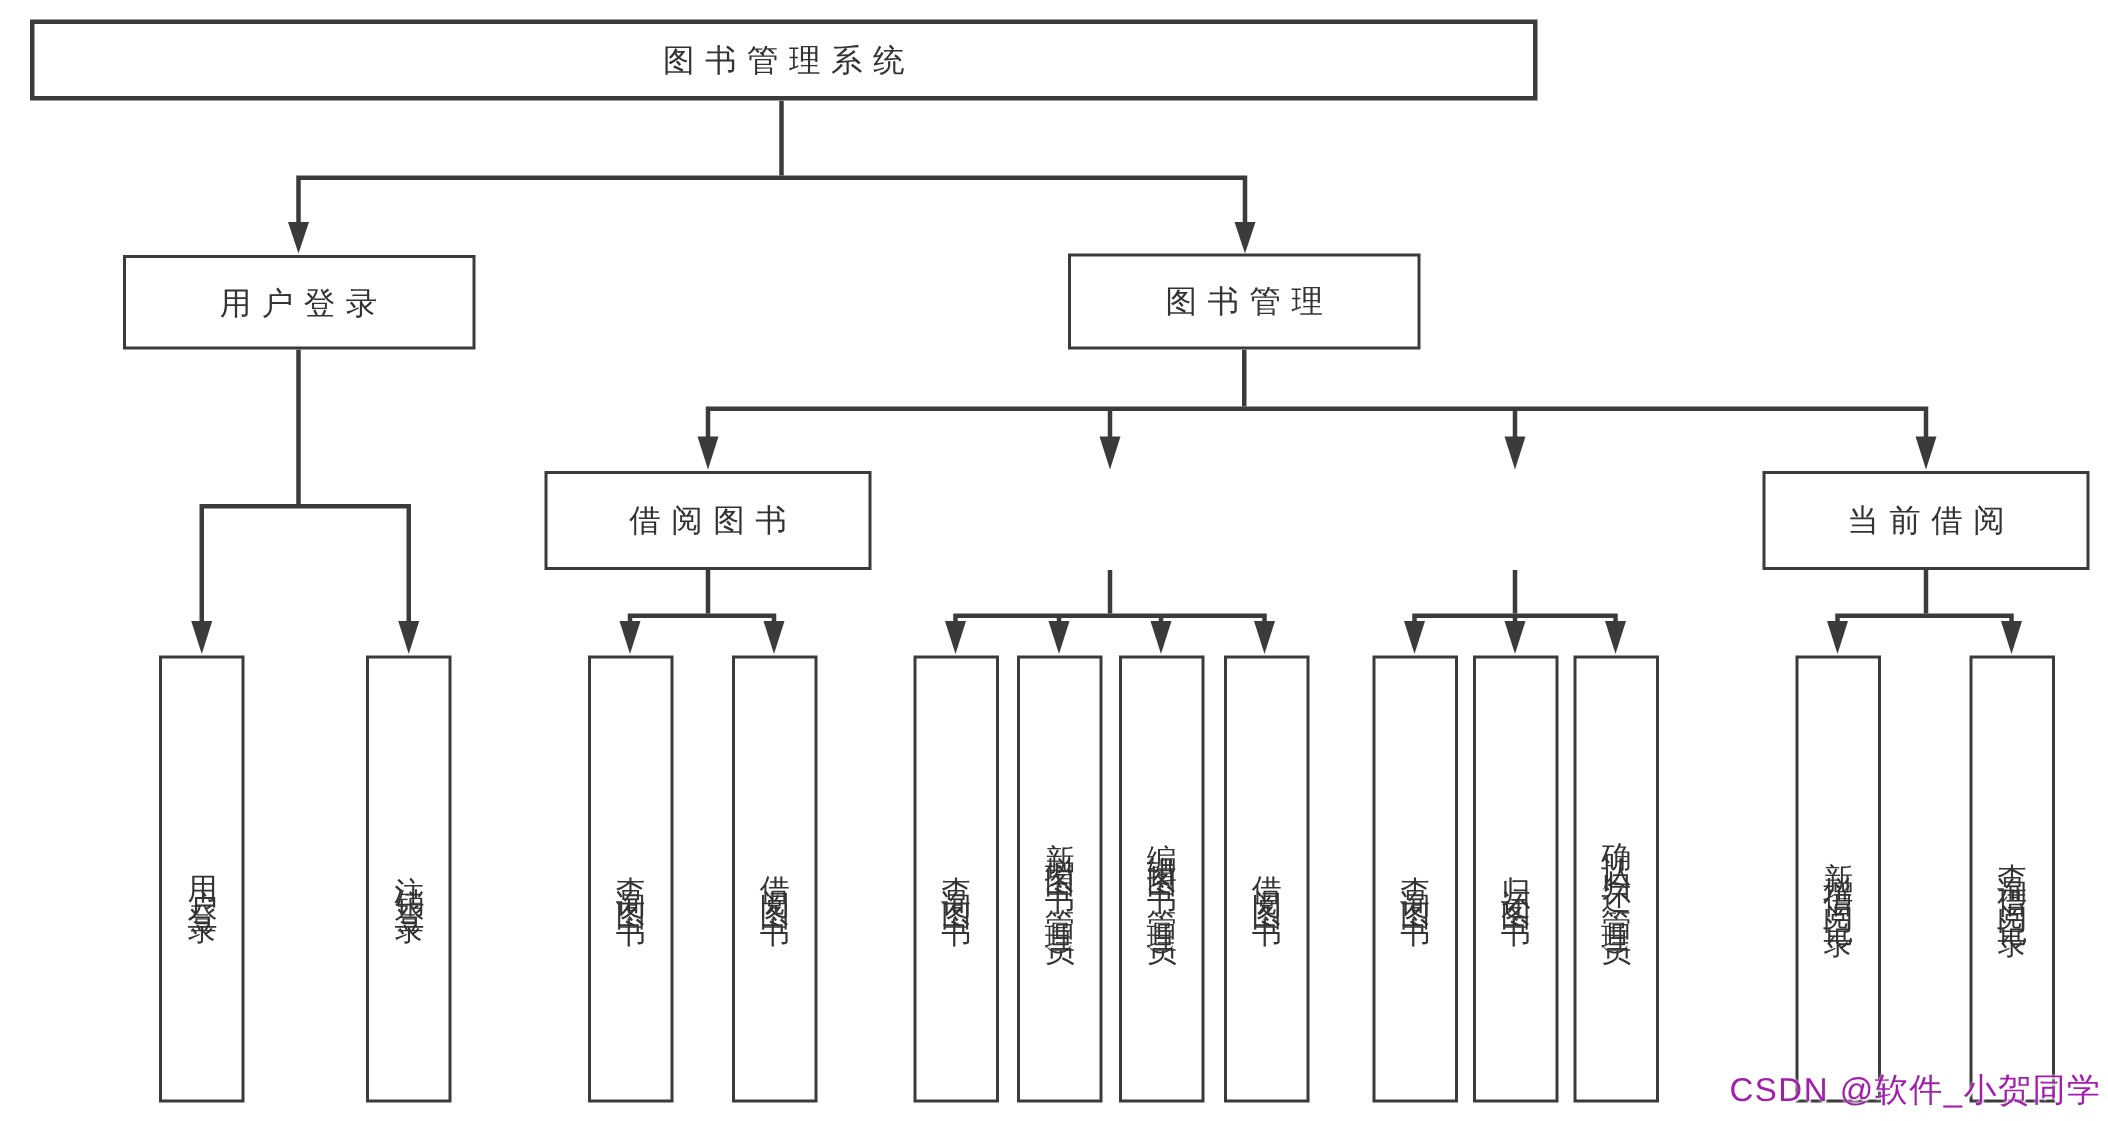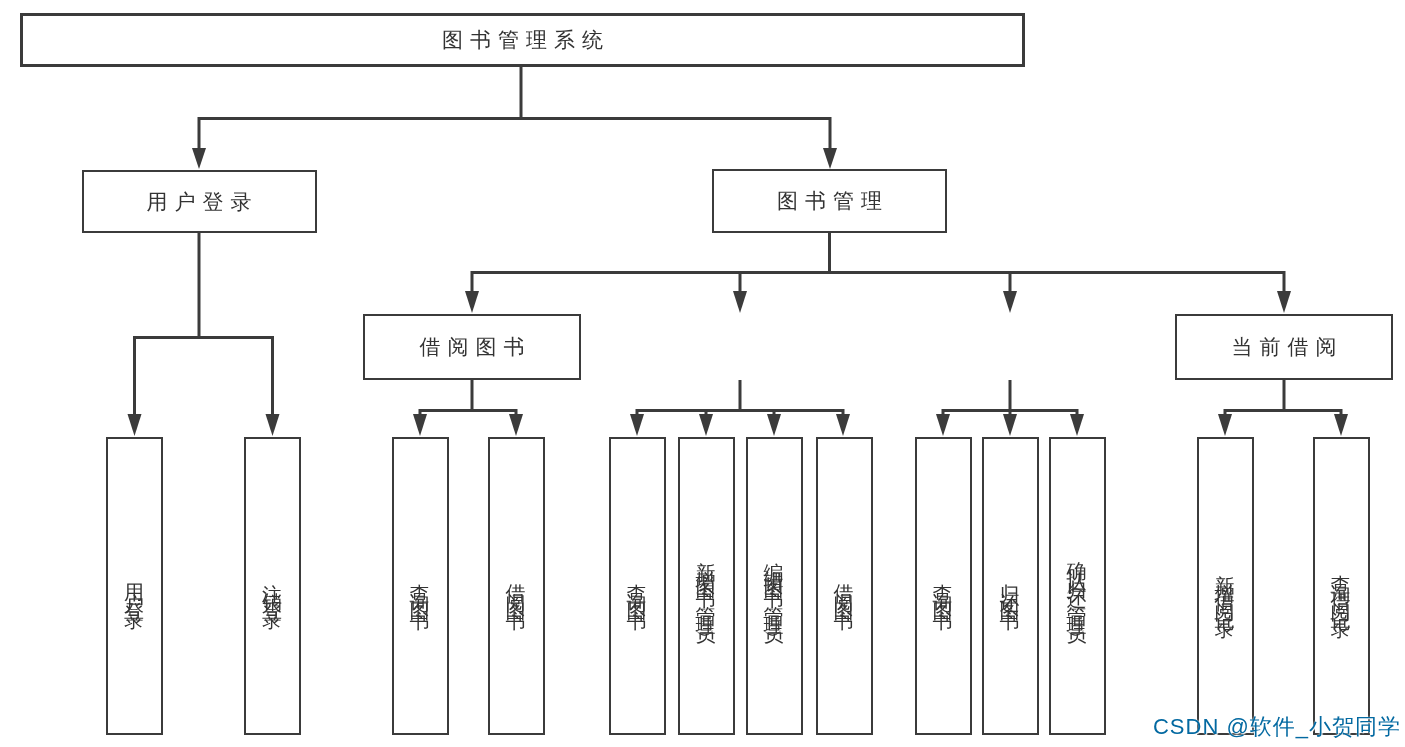--- a/index.html
+++ b/index.html
@@ -58,21 +58,21 @@
     line-height: 1.1;
     white-space: nowrap;
   }
   .h-text { white-space: nowrap; }
   .watermark {
     position: absolute;
     right: 4px;
     bottom: 5px;
     font-size: 22px;
     letter-spacing: 1px;
-    color: #0369a1;
+    color: #a21caf;
     text-shadow: 0 0 2px #ffffff, 1px 1px 1px #ffffff;
     z-index: 5;
     white-space: nowrap;
   }
 </style>
 </head>
 <body>
 
 <div class="stage">
 

